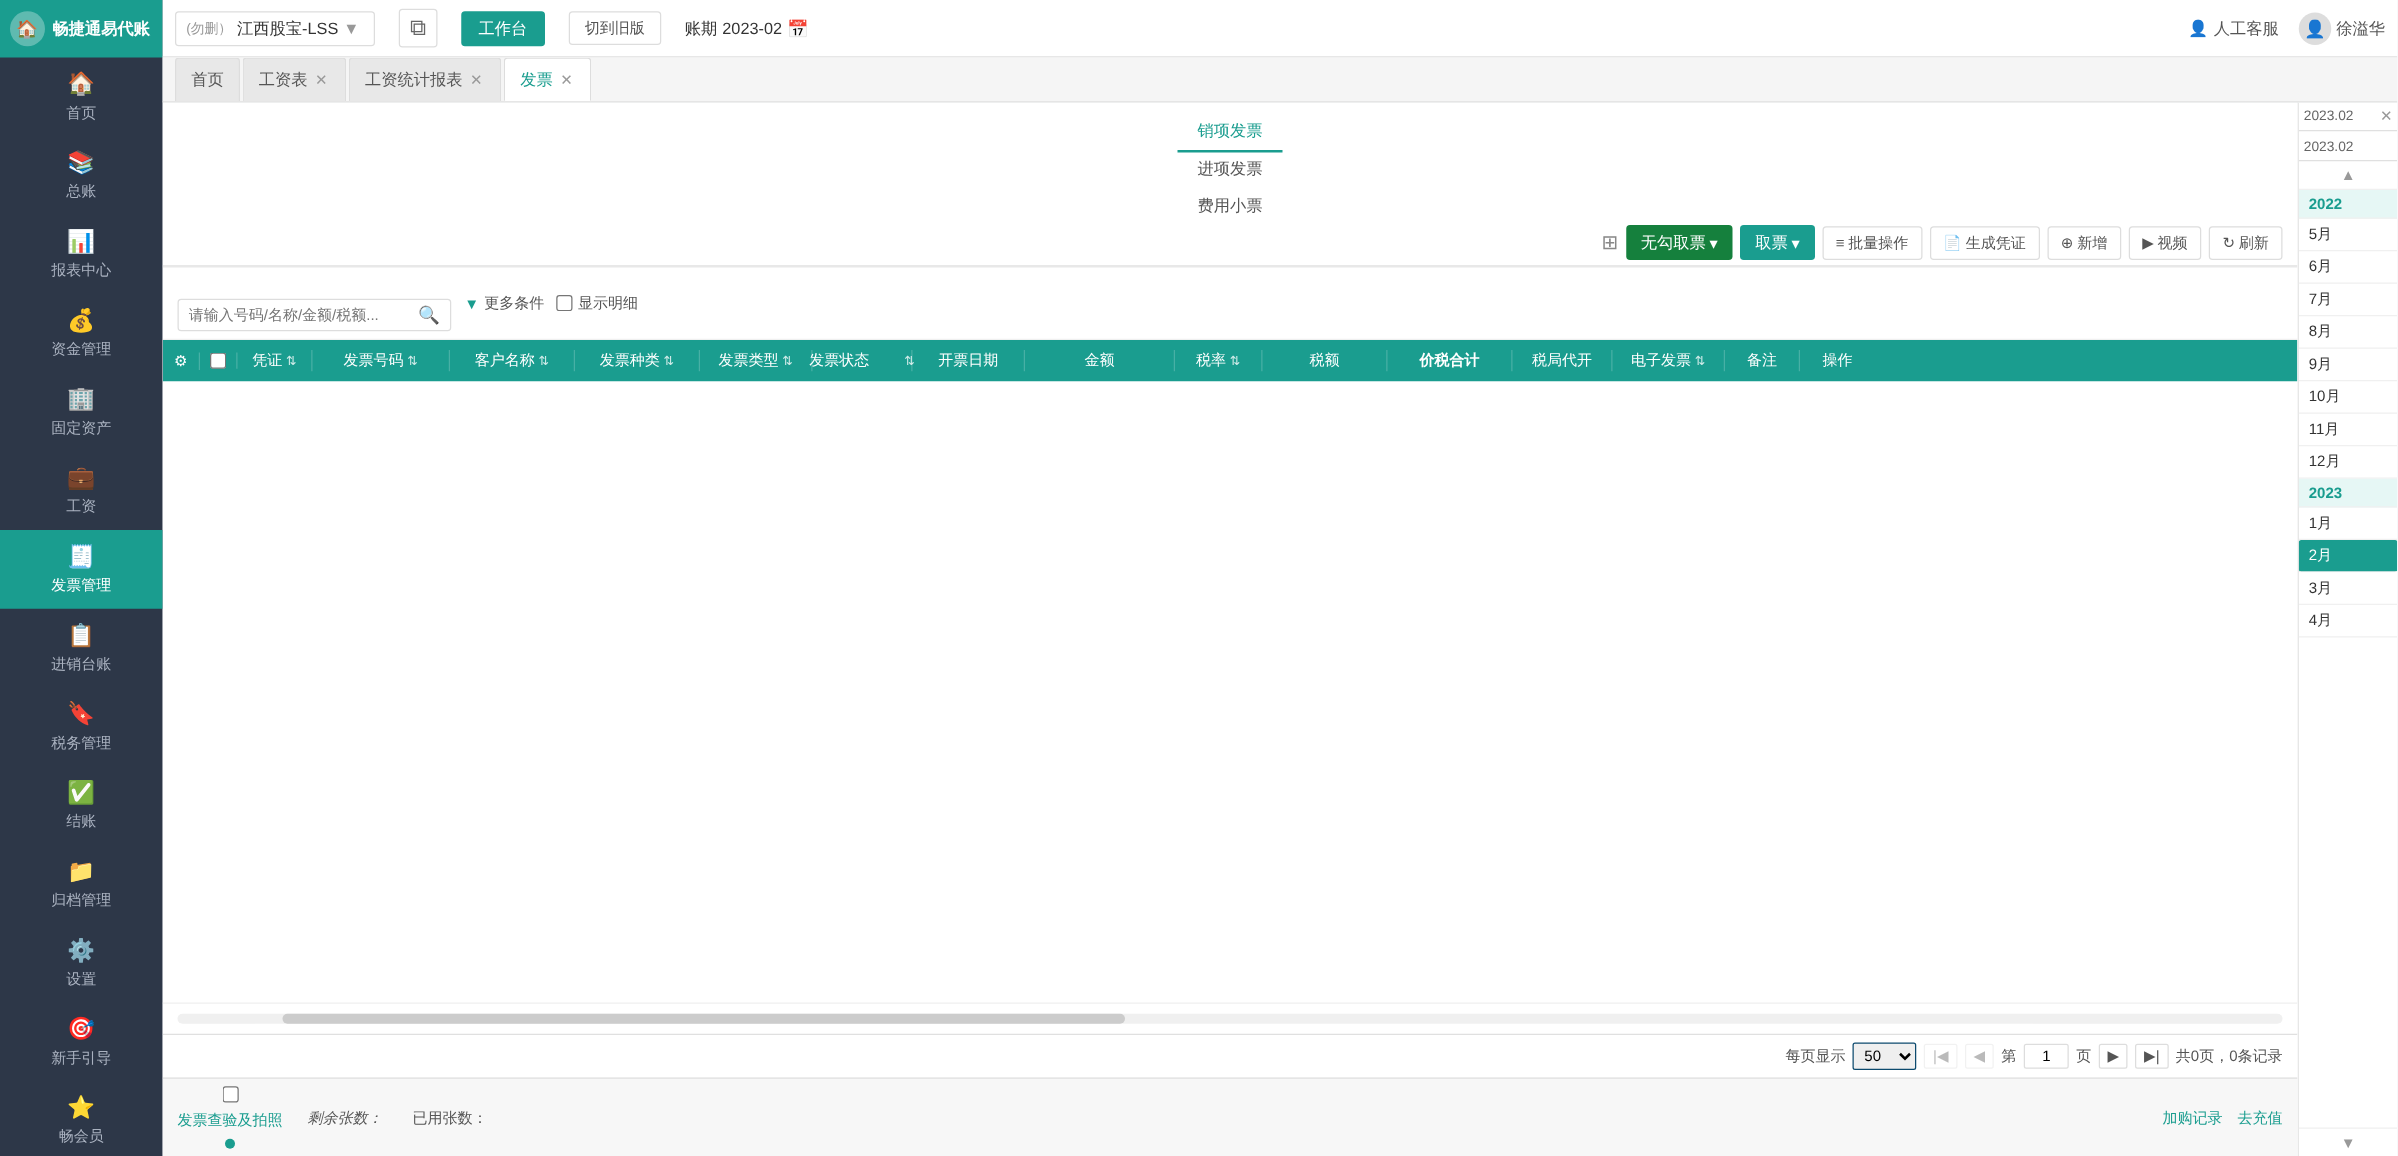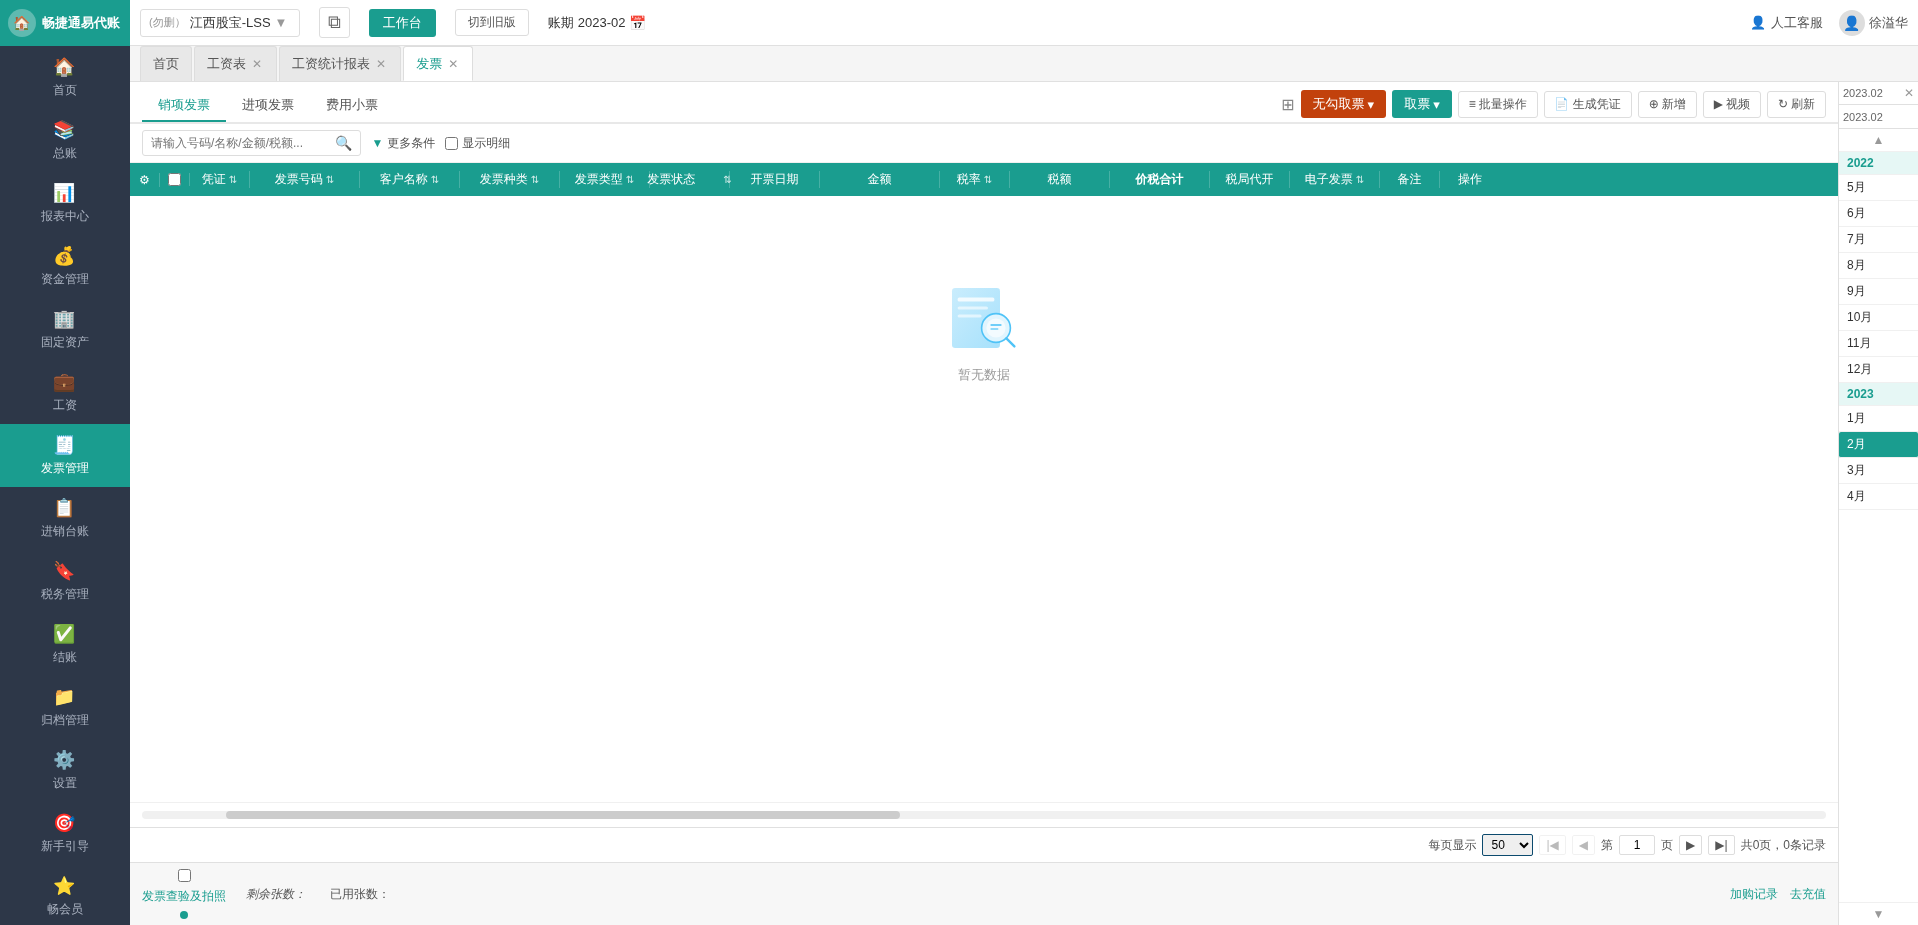--- a/index.html
+++ b/index.html
@@ -194,24 +194,25 @@
       background: #fff;
       display: flex;
       flex-direction: column;
       overflow: hidden;
       position: relative;
     }
 
     
     .sub-tab-bar {
       display: flex;
-      align-items: flex-start;
+      align-items: center;
       padding: 8px 12px 0;
       border-bottom: 2px solid #e8e8e8;
       gap: 0;
+      flex-direction: column;
     }
     .sub-tab {
       padding: 6px 16px;
       cursor: pointer;
       font-size: 13px;
       color: #555;
       border-bottom: 2px solid transparent;
       margin-bottom: -2px;
     }
     .sub-tab.active {
@@ -219,21 +220,21 @@
       border-bottom: 2px solid #1a9d8f;
       font-weight: 500;
     }
     .toolbar-right {
       margin-left: auto;
       display: flex;
       align-items: center;
       gap: 6px;
     }
     .btn-green {
-      background: #c2410c;
+      background: #15803d;
       color: #fff;
       border: none;
       padding: 5px 12px;
       border-radius: 3px;
       cursor: pointer;
       font-size: 13px;
       display: flex;
       align-items: center;
       gap: 3px;
     }
@@ -276,20 +277,21 @@
       border-bottom: 1px solid #f0f0f0;
     }
     .search-input {
       display: flex;
       align-items: center;
       border: 1px solid #ddd;
       border-radius: 3px;
       padding: 4px 8px;
       gap: 4px;
       min-width: 200px;
+      margin-top: 19px;
     }
     .search-input input {
       border: none;
       outline: none;
       font-size: 12px;
       color: #333;
       width: 180px;
     }
     .search-icon { color: #999; font-size: 14px; }
     .filter-btn {
@@ -741,43 +743,20 @@
               <span class="sort-icon">⇅</span>
             </div>
             <div class="th-cell th-note">
               <span>备注</span>
             </div>
             <div class="th-cell th-action">
               <span>操作</span>
             </div>
           </div>
 
-          <div class="empty-state">
-            <svg class="empty-icon" viewBox="0 0 120 100" xmlns="http://www.w3.org/2000/svg">
-              <defs>
-                <linearGradient id="grad1" x1="0%" y1="0%" x2="100%" y2="100%">
-                  <stop offset="0%" style="stop-color:#b3e5fc;stop-opacity:1"></stop>
-                  <stop offset="100%" style="stop-color:#81d4fa;stop-opacity:1"></stop>
-                </linearGradient>
-              </defs>
-
-              <rect x="20" y="15" width="60" height="75" rx="4" ry="4" fill="url(#grad1)" opacity="0.7"></rect>
-              <rect x="27" y="27" width="46" height="5" rx="2" fill="#fff" opacity="0.8"></rect>
-              <rect x="27" y="38" width="38" height="4" rx="2" fill="#fff" opacity="0.6"></rect>
-              <rect x="27" y="48" width="30" height="4" rx="2" fill="#fff" opacity="0.6"></rect>
-
-              <circle cx="75" cy="65" r="18" fill="#e1f5fe" stroke="#4fc3f7" stroke-width="2"></circle>
-              <circle cx="75" cy="65" r="12" fill="#fff" opacity="0.6"></circle>
-              <line x1="88" y1="78" x2="98" y2="88" stroke="#4fc3f7" stroke-width="3" stroke-linecap="round"></line>
-
-              <rect x="68" y="60" width="14" height="2.5" rx="1" fill="#4fc3f7" opacity="0.8"></rect>
-              <rect x="68" y="65" width="10" height="2.5" rx="1" fill="#4fc3f7" opacity="0.6"></rect>
-            </svg>
-            <span class="empty-text">暂无数据</span>
-          </div>
         </div>
       </div>
 
       <div style="padding: 4px 12px; background:#fff; border-top: 1px solid #f0f0f0;">
         <div class="scrollbar-track">
           <div class="scrollbar-thumb"></div>
         </div>
       </div>
 
       <div class="table-footer">

